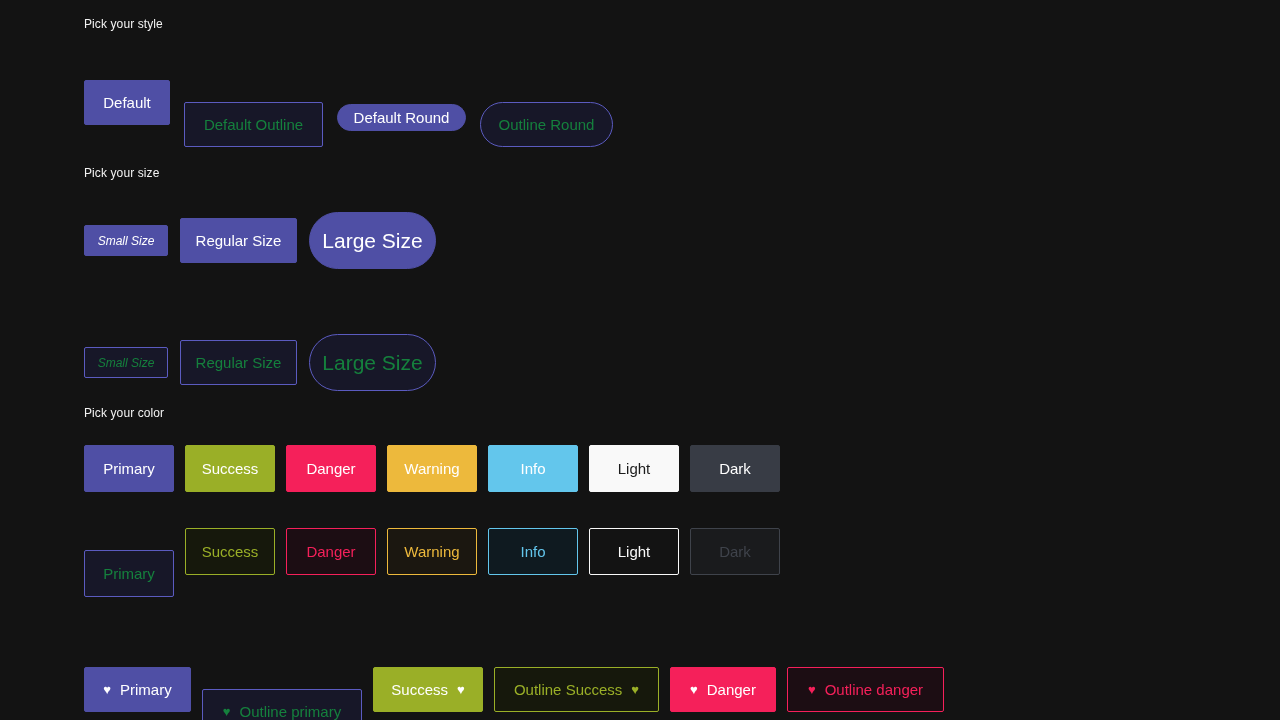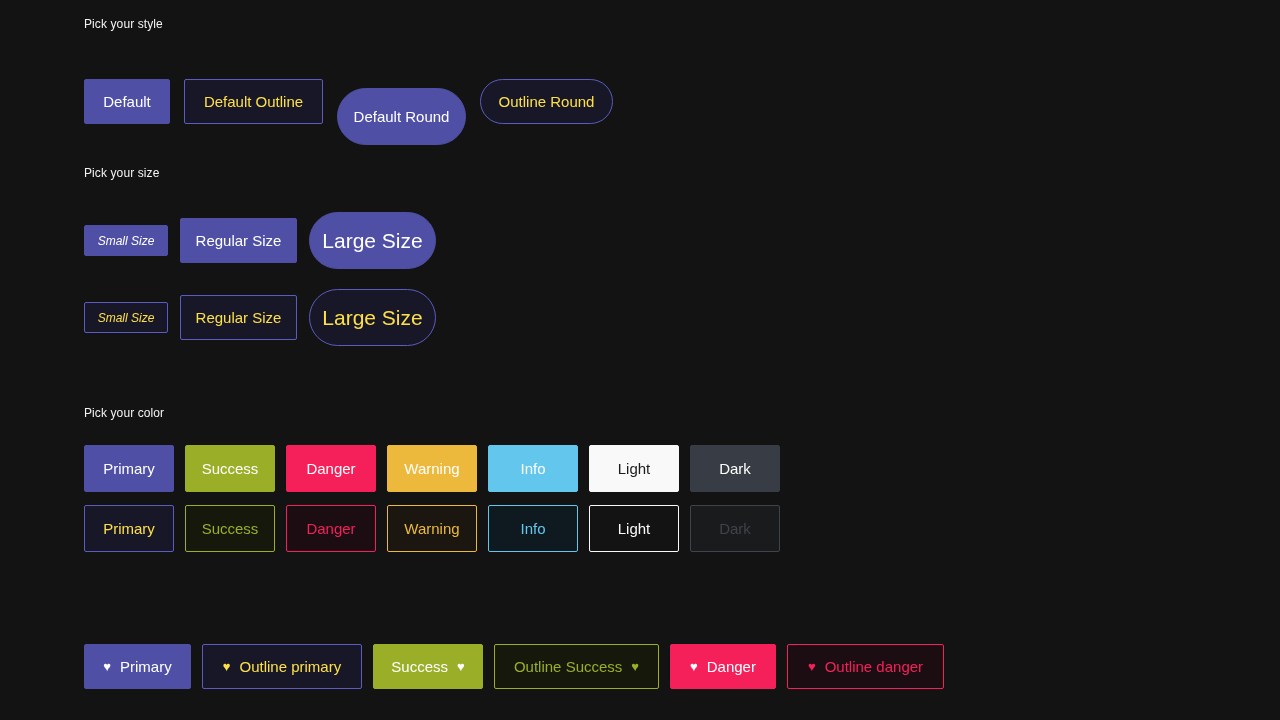--- a/index.html
+++ b/index.html
@@ -52,21 +52,21 @@
   
   .btn.solid.primary  { background: #4f4fa5; color: #ffffff; border-color: #4f4fa5; }
   .btn.solid.success  { background: #9aaf27; color: #ffffff; border-color: #9aaf27; }
   .btn.solid.danger   { background: #f5205a; color: #ffffff; border-color: #f5205a; }
   .btn.solid.warning  { background: #edb93c; color: #ffffff; border-color: #edb93c; }
   .btn.solid.info     { background: #63c6ec; color: #ffffff; border-color: #63c6ec; }
   .btn.solid.light    { background: #f9f9f9; color: #1c1c1c; border-color: #f9f9f9; }
   .btn.solid.dark     { background: #383c45; color: #ffffff; border-color: #383c45; }
 
   
-  .btn.outline.primary  { background: #171728; color: #fde047; border-color: #5b5bc0; }
+  .btn.outline.primary  { background: #171728; color: #15803d; border-color: #5b5bc0; margin-top: 45px; }
   .btn.outline.success  { background: #16180c; color: #9aaf27; border-color: #9aaf27; }
   .btn.outline.danger   { background: #1c0d13; color: #f5205a; border-color: #f5205a; }
   .btn.outline.warning  { background: #1b1710; color: #edb93c; border-color: #edb93c; }
   .btn.outline.info     { background: #0f1a20; color: #63c6ec; border-color: #63c6ec; }
   .btn.outline.light    { background: #131313; color: #f9f9f9; border-color: #f9f9f9; }
   .btn.outline.dark     { background: #1a1b1d; color: #3f434b; border-color: #3f434b; }
 
   .heart { font-size: 13px; line-height: 1; display: inline-block; }
 
   
@@ -80,21 +80,21 @@
   #style-row  { gap: 14px; margin-top: 27px; }
   #size-row-solid   { gap: 12px; margin-top: 33px; align-items: center; }
   #size-row-outline { gap: 12px; margin-top: 20px; align-items: center; }
   #color-row-solid  { gap: 11px; margin-top: 26px; }
   #color-row-outline{ gap: 11px; margin-top: 13px; }
   #icons-row        { gap: 11px; margin-top: 27px; }
 
   
   #style-row .btn:nth-child(1) { width: 86px;  height: 45px; }
   #style-row .btn:nth-child(2) { width: 139px; height: 45px; }
-  #style-row .btn:nth-child(3) { width: 129px; height: 57px; margin-top: 31px; }
+  #style-row .btn:nth-child(3) { width: 129px; height: 27px; margin-top: 31px; }
   #style-row .btn:nth-child(4) { width: 133px; height: 45px; text-align: center; }
 
   .size-small   { width: 84px;  height: 31px; font-size: 12px; font-style: italic; }
   .size-regular { width: 117px; height: 45px; font-size: 15px; }
   .size-large   { width: 127px; height: 57px; font-size: 21px; }
 
   .color-cell  { width: 90px; height: 47px; font-size: 15px; }
 
   #icons-row .btn { height: 45px; font-size: 15px; }
   #icons-row .btn:nth-child(1) { width: 107px; }

